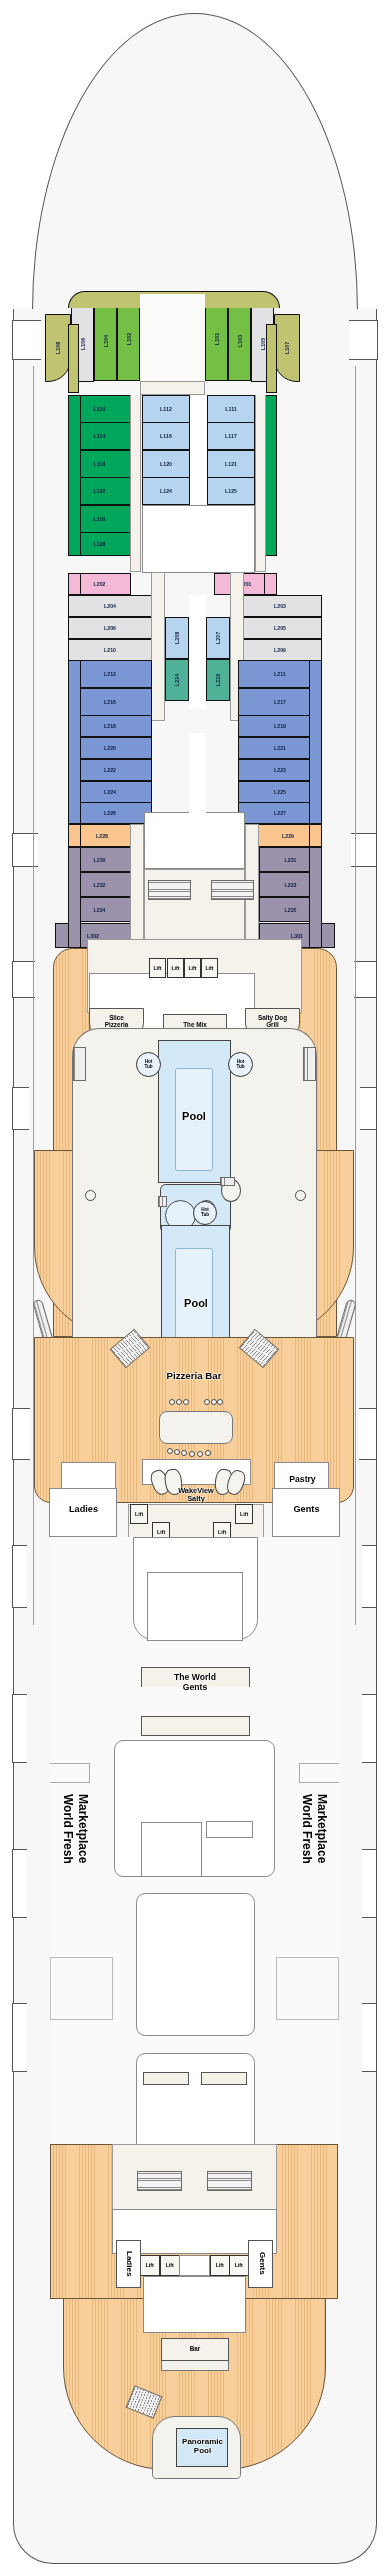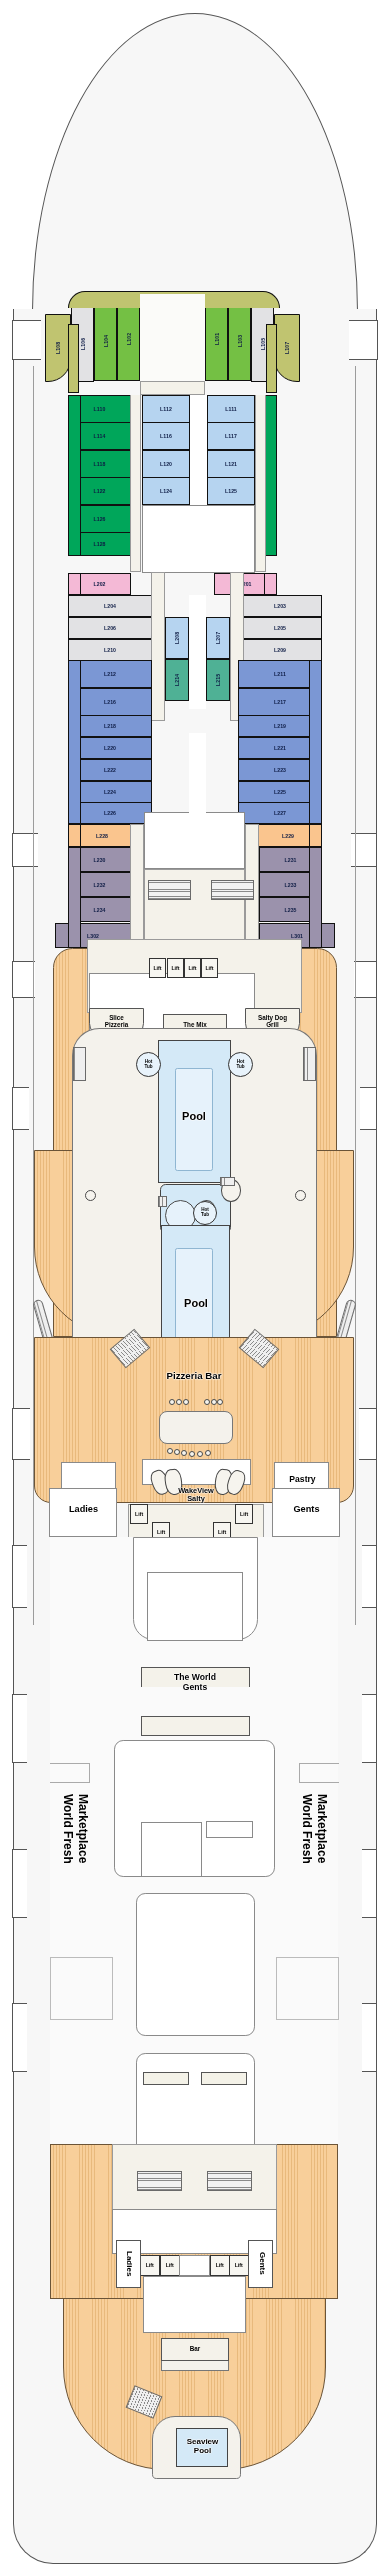--- a/index.html
+++ b/index.html
@@ -359,19 +359,19 @@
   <div class="lbl vert" style="left:250px;top:2242px;width:23px;height:43px;font-size:8px;">Gents</div>
 
   <div class="teak" style="left:63px;top:2298px;width:263px;height:172px;border-radius:0 0 103px 103px;"></div>
   <div class="wht" style="left:143px;top:2276px;width:103px;height:57px;"></div>
   <div class="room" style="left:161px;top:2338px;width:68px;height:23px;">Bar</div>
   <div class="pad" style="left:161px;top:2361px;width:68px;height:10.3px;border-top:none;"></div>
 
   <div class="pad" style="left:152px;top:2416px;width:89px;height:63px;border-radius:23px 23px 4.6px 4.6px;"></div>
   <div class="pool" style="left:176px;top:2428px;width:52px;height:39px;"></div>
   <div class="lbl shadow" style="left:172px;top:2430px;width:61px;height:33px;font-size:8px;flex-direction:column;">
-    <span>Seaview</span>
+    <span>Panoramic</span>
     <span>Pool</span>
   </div>
   <div class="stairv" style="left:129px;top:2390px;width:30px;height:24px;transform:rotate(22deg);"></div>
 
 </div>
 
 
 </body></html>

